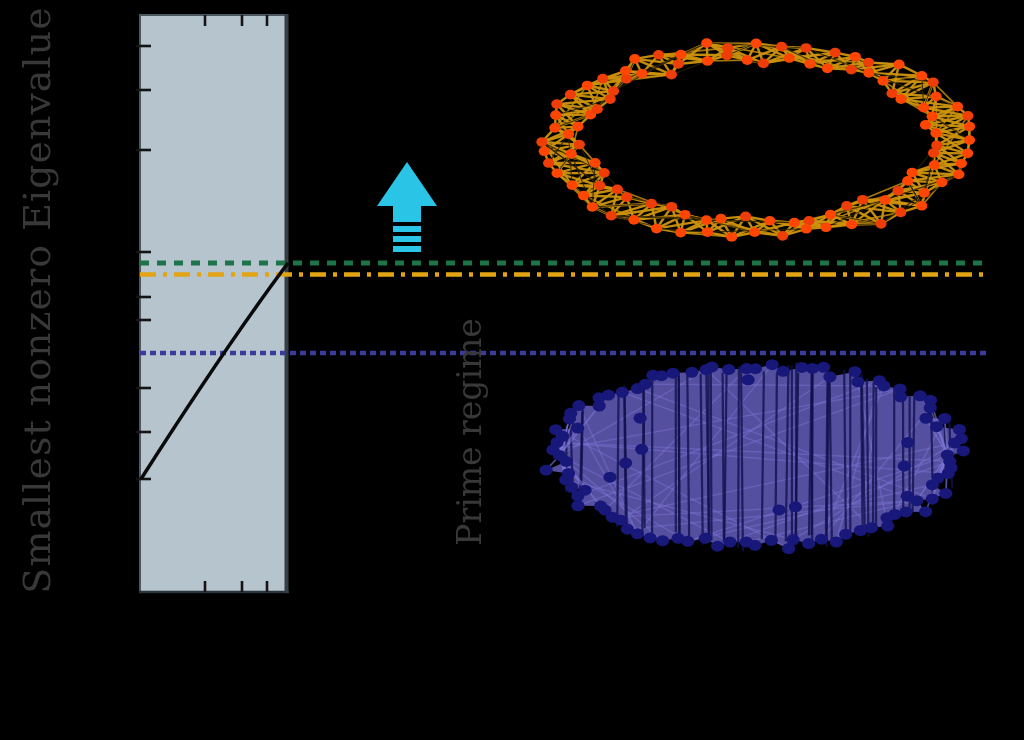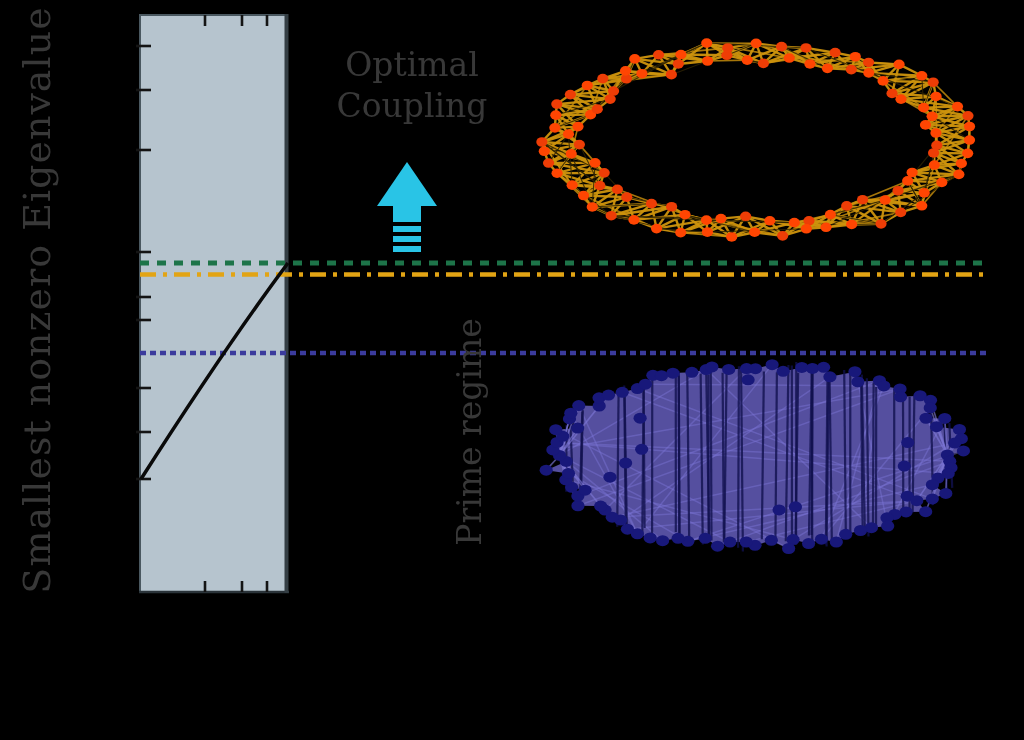--- a/index.html
+++ b/index.html
@@ -806,15 +806,14 @@
         <ellipse cx="926.024856742707" cy="418.2601539520224" rx="6.6" ry="5.5" fill="#18187A"></ellipse>
         <ellipse cx="944.7435931045181" cy="418.4479776982331" rx="6.6" ry="5.5" fill="#18187A"></ellipse>
         <ellipse cx="936.506752528623" cy="426.67007365827465" rx="6.6" ry="5.5" fill="#18187A"></ellipse>
         <ellipse cx="959.437060432769" cy="429.5044517391131" rx="6.6" ry="5.5" fill="#18187A"></ellipse>
         <ellipse cx="961.3387315336029" cy="438.6367190199047" rx="6.6" ry="5.5" fill="#18187A"></ellipse>
         <ellipse cx="954.6829368825472" cy="443.0122672736575" rx="6.6" ry="5.5" fill="#18187A"></ellipse>
         <ellipse cx="963.4196963995178" cy="450.98572849147007" rx="6.6" ry="5.5" fill="#18187A"></ellipse>
       </g>
     </svg>
   <div class="txt ylabel">Smallest nonzero Eigenvalue</div>
-  <div class="txt optimal">Optimal Coupling</div>
   <div class="txt prime">Prime regime</div>
 </div>
 
 </body></html>

